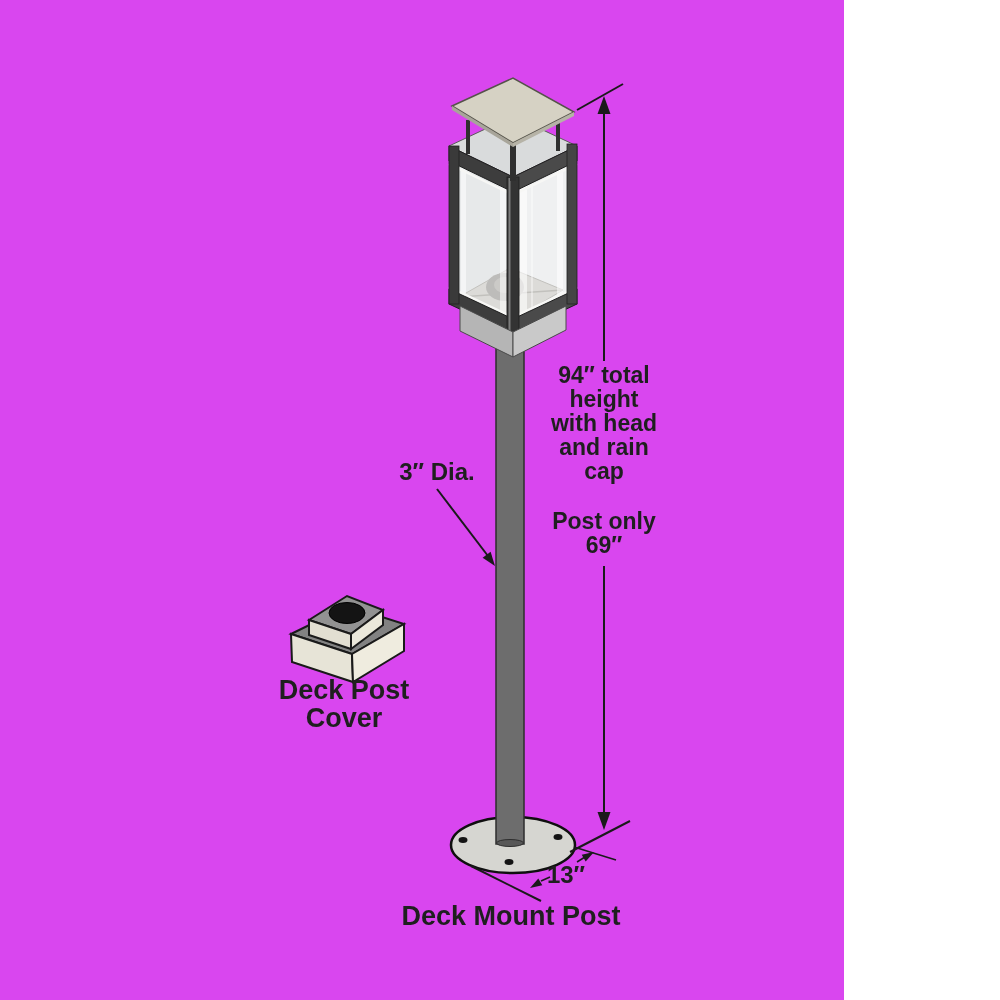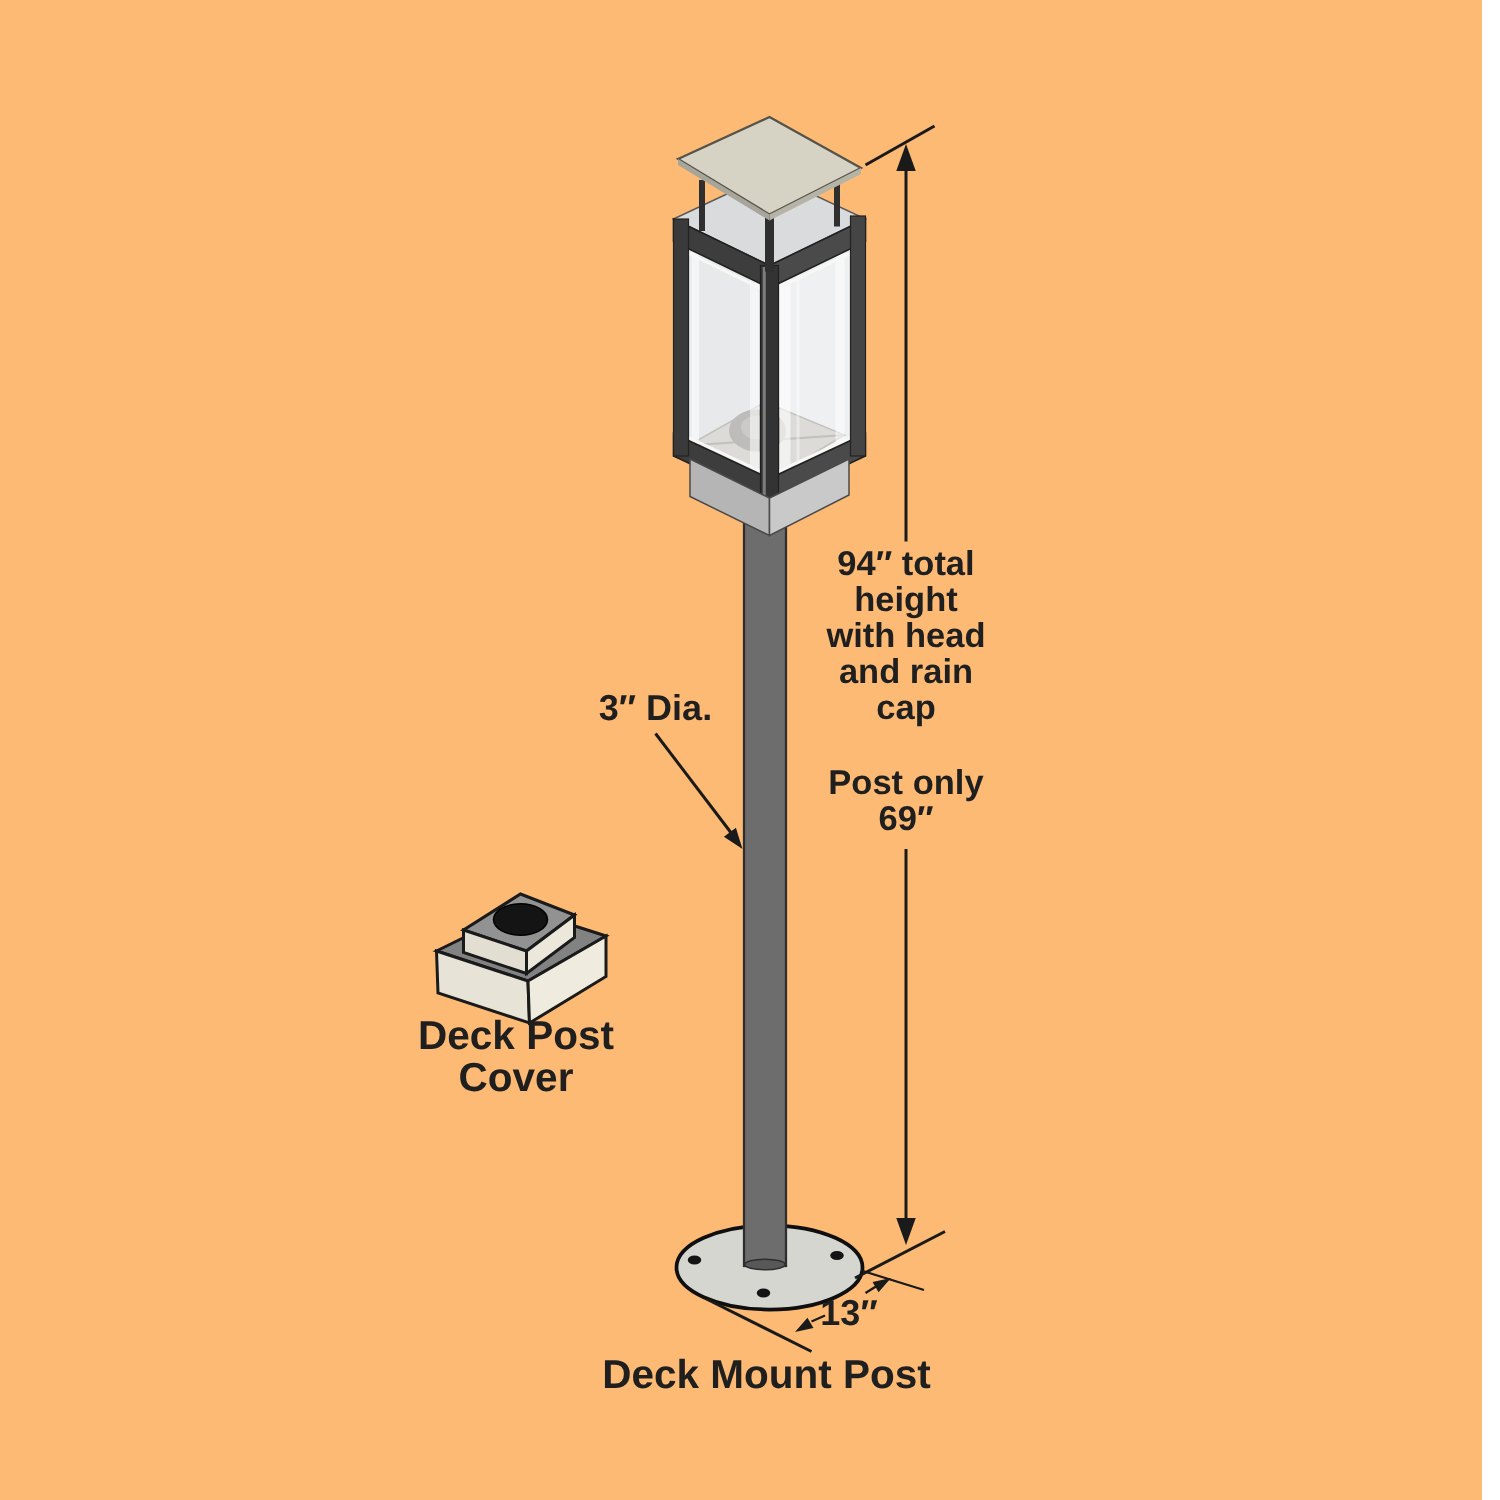--- a/index.html
+++ b/index.html
@@ -1,21 +1,21 @@
 <!DOCTYPE html>
 <html><head>
 <meta charset="utf-8">
 <style>
   html, body {
     margin: 0; padding: 0; background: #ffffff;
   }
   .canvas {
     position: relative;
-    width: 988px; height: 1000px;
-    background: #fdba74;
+    width: 844px; height: 1000px;
+    background: #d946ef;
     overflow: hidden;
   }
   svg { display: block; }
   text {
     font-family: "Liberation Sans", "DejaVu Sans", sans-serif;
     fill: #1f1f1f;
     font-weight: 600;
     text-anchor: middle;
   }
   .dim     { font-size: 23px; }

